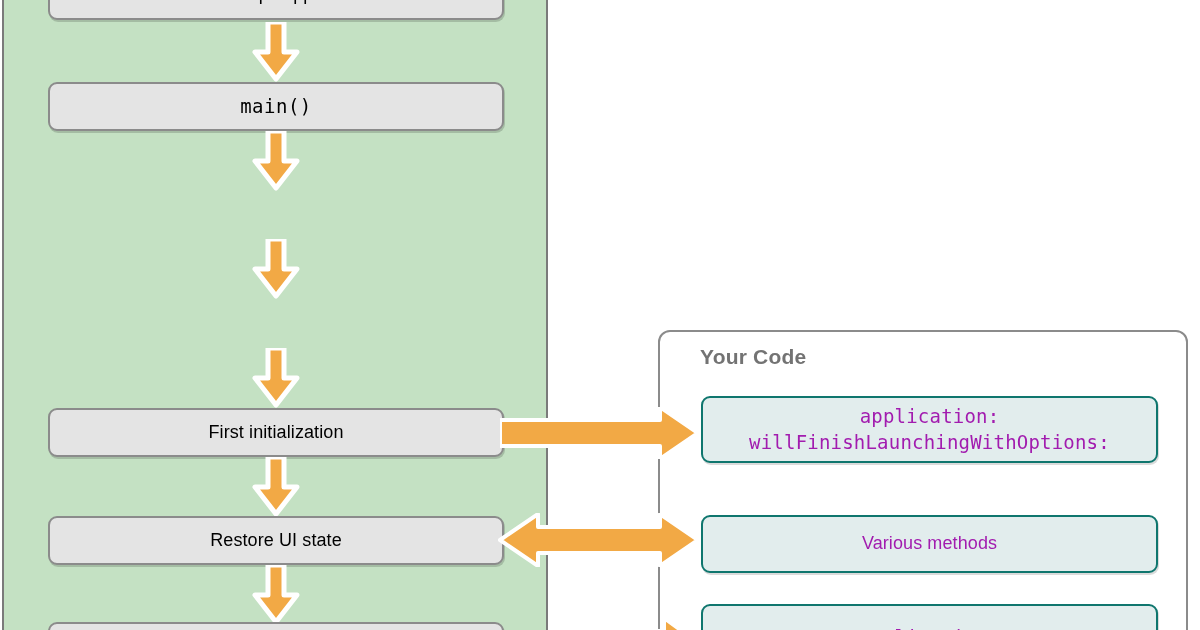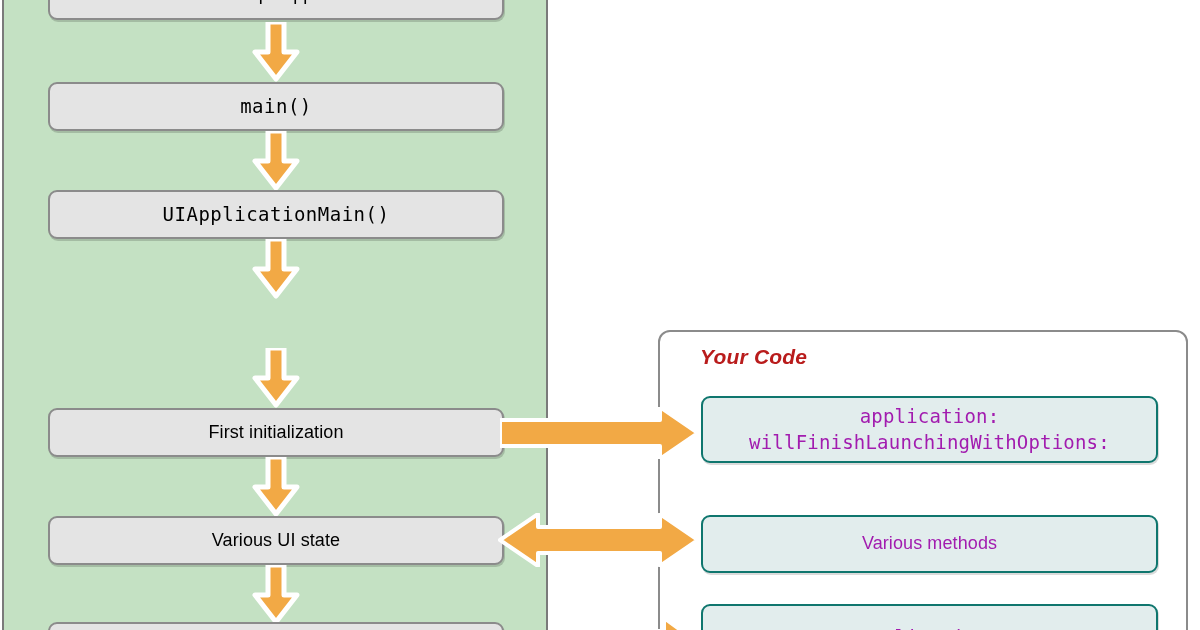--- a/index.html
+++ b/index.html
@@ -86,23 +86,22 @@
     border-radius: 12px;
     box-sizing: border-box;
   }
   .code-panel-title {
     position: absolute;
     left: 700px;
     top: 345px;
     font-family: "Liberation Sans", sans-serif;
     font-weight: bold;
     font-size: 21px;
-    color: #b91c1c;
+    color: #737373;
     letter-spacing: 0.2px;
-    font-style: italic;
   }
 
   .code-box {
     position: absolute;
     left: 701px;
     width: 457px;
     background: #e2eded;
     border: 2px solid #0f766e;
     border-radius: 9px;
     box-sizing: border-box;
@@ -158,23 +157,20 @@
   <div class="flow-box" style="top:82px;">
     <span class="label mono">main()</span>
   </div>
 
   <div class="arrow-down" style="top:131px;">
     <svg width="52" height="60" viewBox="0 0 52 60">
       <path d="M18 0 L34 0 L34 30 L47 30 L26 57 L5 30 L18 30 Z" fill="#f2a945" stroke="#ffffff" stroke-width="5" stroke-linejoin="round"></path>
     </svg>
   </div>
 
-  <div class="flow-box" style="top:190px;">
-    <span class="label mono">UIApplicationMain()</span>
-  </div>
 
   <div class="arrow-down" style="top:239px;">
     <svg width="52" height="60" viewBox="0 0 52 60">
       <path d="M18 0 L34 0 L34 30 L47 30 L26 57 L5 30 L18 30 Z" fill="#f2a945" stroke="#ffffff" stroke-width="5" stroke-linejoin="round"></path>
     </svg>
   </div>
 
 
   <div class="arrow-down" style="top:348px;">
     <svg width="52" height="60" viewBox="0 0 52 60">
@@ -186,21 +182,21 @@
     <span class="label">First initialization</span>
   </div>
 
   <div class="arrow-down" style="top:457px;">
     <svg width="52" height="60" viewBox="0 0 52 60">
       <path d="M18 0 L34 0 L34 30 L47 30 L26 57 L5 30 L18 30 Z" fill="#f2a945" stroke="#ffffff" stroke-width="5" stroke-linejoin="round"></path>
     </svg>
   </div>
 
   <div class="flow-box" style="top:516px;">
-    <span class="label">Various UI state</span>
+    <span class="label">Restore UI state</span>
   </div>
 
   <div class="arrow-down" style="top:565px;">
     <svg width="52" height="60" viewBox="0 0 52 60">
       <path d="M18 0 L34 0 L34 30 L47 30 L26 57 L5 30 L18 30 Z" fill="#f2a945" stroke="#ffffff" stroke-width="5" stroke-linejoin="round"></path>
     </svg>
   </div>
 
   <div class="flow-box" style="top:622px; height:50px;">
     <span class="label"></span>

